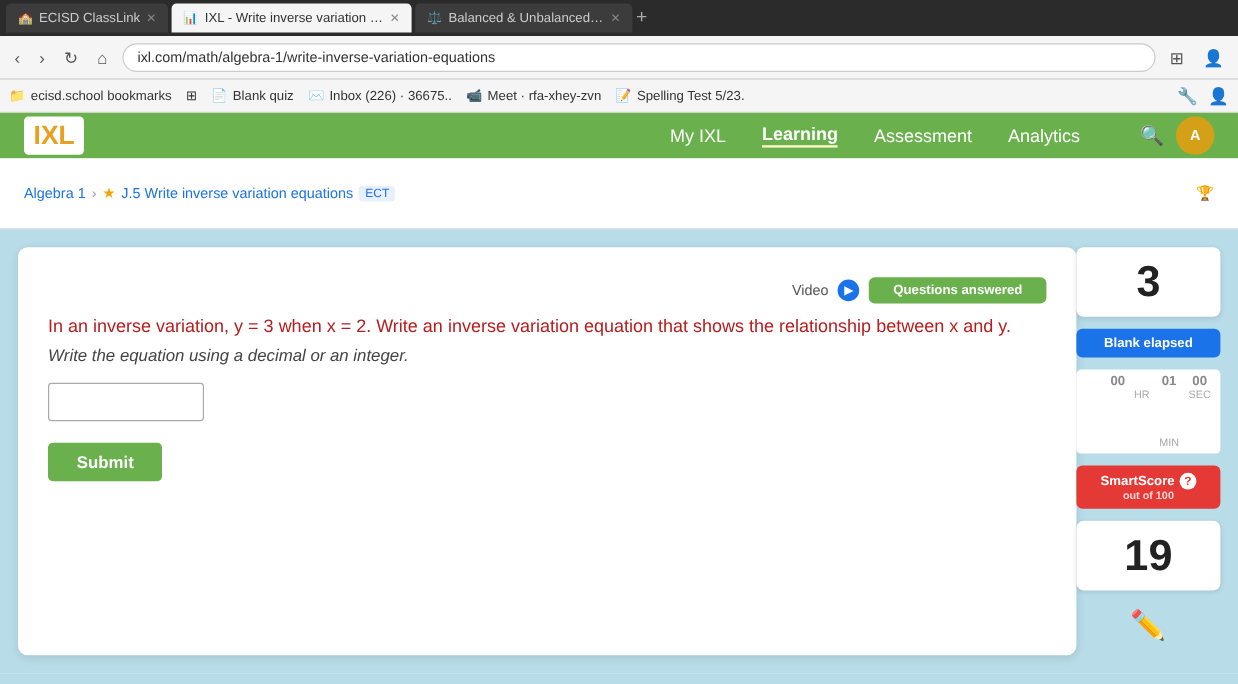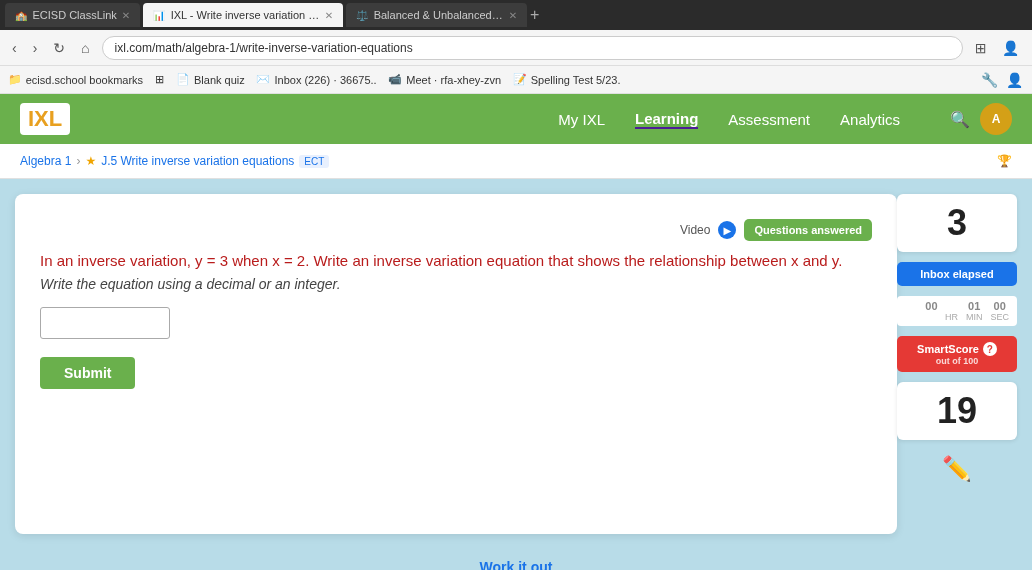--- a/index.html
+++ b/index.html
@@ -98,21 +98,21 @@
     .ixl-app {
       width: 100%;
       background: #fff;
     }
 
     
     .ixl-header {
       background: #6ab04c;
       display: flex;
       align-items: center;
-      height: 50px;
+      height: 38px;
       padding: 0 20px;
       gap: 30px;
     }
 
     .ixl-logo {
       display: flex;
       align-items: center;
       background: white;
       padding: 3px 8px;
       border-radius: 4px;
@@ -134,21 +134,21 @@
     .ixl-nav-item {
       color: white;
       font-size: 15px;
       font-weight: 500;
       cursor: pointer;
       text-decoration: none;
     }
 
     .ixl-nav-item.active {
       font-weight: 700;
-      border-bottom: 2px solid #4c1d95;
+      border-bottom: 2px solid #fef9c3;
     }
 
     .ixl-header-right {
       display: flex;
       align-items: center;
       gap: 10px;
       margin-left: 20px;
     }
 
     .search-icon-btn {
@@ -167,21 +167,21 @@
       justify-content: center;
       color: white;
       font-size: 12px;
       font-weight: bold;
     }
 
     
     .breadcrumb-bar {
       display: flex;
       align-items: center;
-      padding: 10px 20px;
+      padding: 22px 20px;
       background: #fff;
       border-bottom: 1px solid #e0e0e0;
       font-size: 12px;
       color: #555;
       gap: 5px;
     }
 
     .breadcrumb-link {
       color: #1a73e8;
       cursor: pointer;
@@ -467,21 +467,21 @@
 
   <div class="main-content">
 
     <div class="question-panel">
       <div class="question-panel-inner">
 
         
         <div style="display:flex; justify-content:flex-end; align-items:center; gap:8px; margin-bottom:8px;">
           <span style="font-size:12px; color:#555;">Video</span>
           <span class="video-circle">▶</span>
-          <div style="background:#6ab04c; color:white; border-radius:5px; padding:5px 10px; font-size:11px; font-weight:bold;">
+          <div style="background:#6ab04c; color:white; border-radius:5px; padding:5px 20px; font-size:11px; font-weight:bold;">
             <span>Questions answered</span>
           </div>
         </div>
 
         <p class="question-text">
           <span>In an inverse variation, y = 3 when x = 2. Write an inverse variation equation that shows the relationship between x and y.</span>
         </p>
 
         <p class="italic-instruction">Write the equation using a decimal or an integer.</p>
 
@@ -492,31 +492,31 @@
       </div>
     </div>
 
     <div class="right-panel">
 
       <div class="score-display">
         <div class="score-number">3</div>
       </div>
 
       <div class="time-elapsed-btn">
-        <span>Inbox elapsed</span>
+        <span>Blank elapsed</span>
       </div>
 
       <div class="time-stats">
         <div style="text-align:center;">
           <div style="font-size:11px; font-weight:bold;">00</div>
           <div style="font-size:9px; color:#aaa;padding-left:40px;">HR</div>
         </div>
         <div style="text-align:center;">
           <div style="font-size:11px; font-weight:bold;">01</div>
-          <div style="font-size:9px; color:#aaa;">MIN</div>
+          <div style="font-size:9px; color:#aaa;margin-top:40px;">MIN</div>
         </div>
         <div style="text-align:center;">
           <div style="font-size:11px; font-weight:bold;">00</div>
           <div style="font-size:9px; color:#aaa;">SEC</div>
         </div>
       </div>
 
       <div class="smartscore-btn">
         <div style="display:flex; align-items:center; justify-content:center; gap:4px;">
           <span>SmartScore</span>

